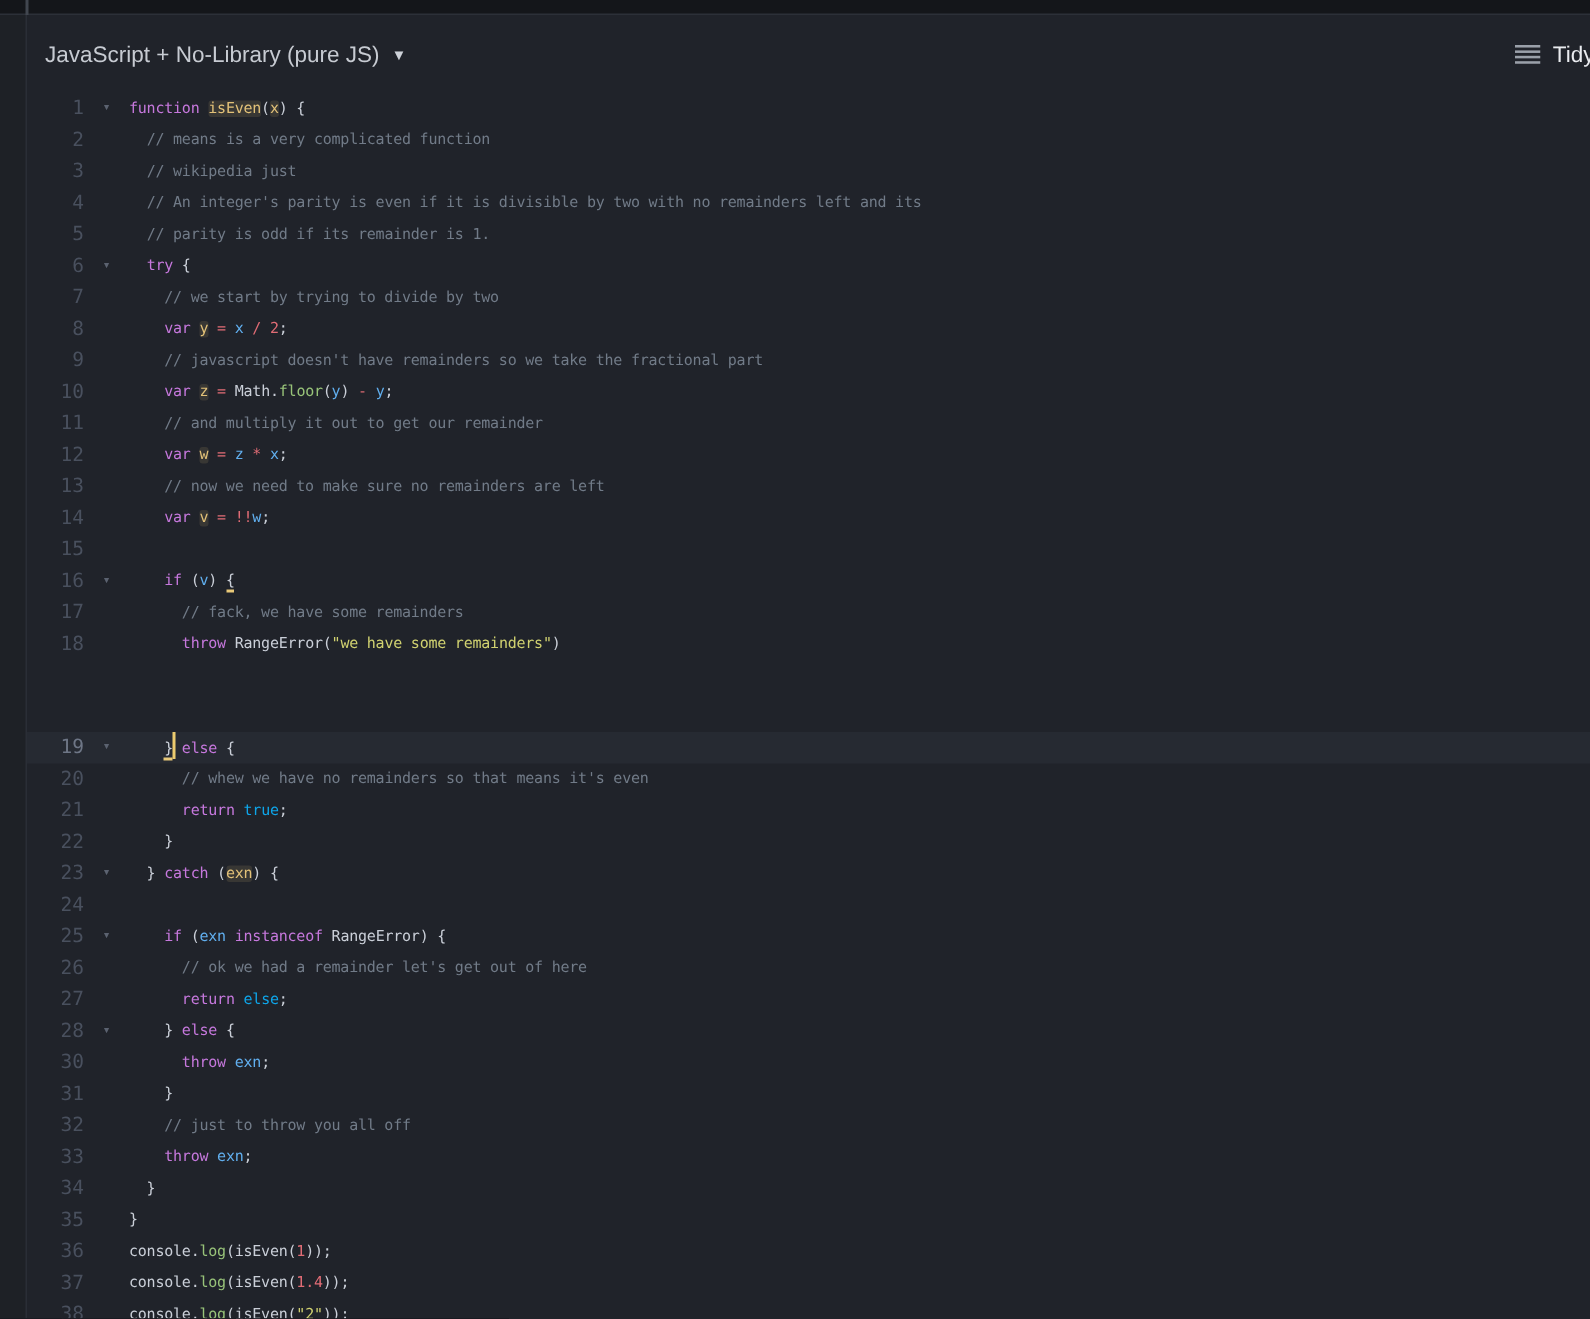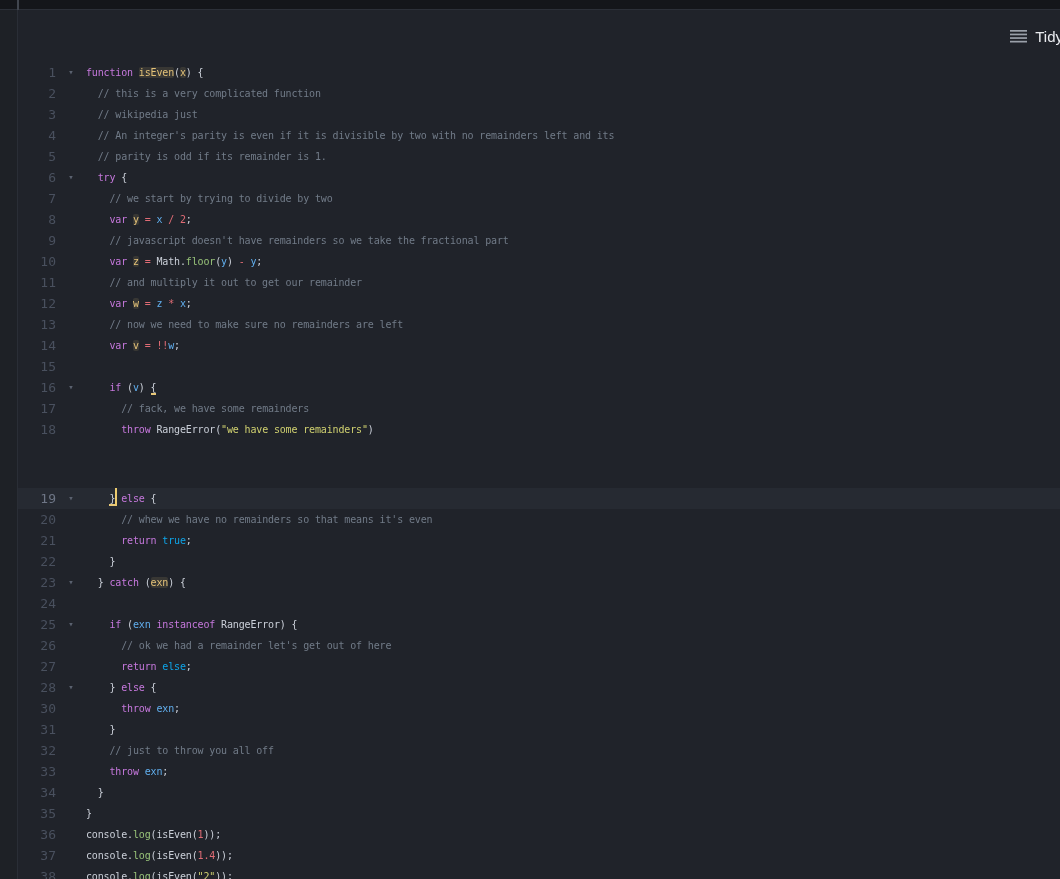--- a/index.html
+++ b/index.html
@@ -47,36 +47,40 @@
 
 <div class="app">
 
   <div class="top-strip">
     <div class="splitter-handle"></div>
   </div>
 
   <div class="left-rail"></div>
 
   <div class="panel-header">
+    <div class="lang-btn">
+      <span>JavaScript + No-Library (pure JS)</span>
+      <span class="caret">▼</span>
+    </div>
     <div class="tidy-btn">
       <svg class="tidy-icon" width="17" height="13" viewBox="0 0 17 13">
         <g fill="#9aa0a9">
           <rect x="0" y="0" width="17" height="1.7"></rect>
           <rect x="0" y="3.6" width="17" height="1.7"></rect>
           <rect x="0" y="7.2" width="17" height="1.7"></rect>
           <rect x="0" y="10.8" width="17" height="1.7"></rect>
         </g>
       </svg>
       <span>Tidy</span>
     </div>
   </div>
 
   <div class="editor">
       <div class="line-row"><span class="gutter-num">1</span><span class="gutter-arrow">▾</span><span class="code-text"><span class="tk-kw">function</span><span class="tk-pl"> </span><span class="tk-def">isEven</span><span class="tk-pl">(</span><span class="tk-def">x</span><span class="tk-pl">) {</span></span></div>
-      <div class="line-row"><span class="gutter-num">2</span><span class="gutter-arrow"></span><span class="code-text"><span class="tk-pl">  </span><span class="tk-com">// this is a very complicated function</span></span></div>
+      <div class="line-row"><span class="gutter-num">2</span><span class="gutter-arrow"></span><span class="code-text"><span class="tk-pl">  </span><span class="tk-com">// means is a very complicated function</span></span></div>
       <div class="line-row"><span class="gutter-num">3</span><span class="gutter-arrow"></span><span class="code-text"><span class="tk-pl">  </span><span class="tk-com">// wikipedia just</span></span></div>
       <div class="line-row"><span class="gutter-num">4</span><span class="gutter-arrow"></span><span class="code-text"><span class="tk-pl">  </span><span class="tk-com">// An integer's parity is even if it is divisible by two with no remainders left and its</span></span></div>
       <div class="line-row"><span class="gutter-num">5</span><span class="gutter-arrow"></span><span class="code-text"><span class="tk-pl">  </span><span class="tk-com">// parity is odd if its remainder is 1.</span></span></div>
       <div class="line-row"><span class="gutter-num">6</span><span class="gutter-arrow">▾</span><span class="code-text"><span class="tk-pl">  </span><span class="tk-kw">try</span><span class="tk-pl"> {</span></span></div>
       <div class="line-row"><span class="gutter-num">7</span><span class="gutter-arrow"></span><span class="code-text"><span class="tk-pl">    </span><span class="tk-com">// we start by trying to divide by two</span></span></div>
       <div class="line-row"><span class="gutter-num">8</span><span class="gutter-arrow"></span><span class="code-text"><span class="tk-pl">    </span><span class="tk-kw">var</span><span class="tk-pl"> </span><span class="tk-def">y</span><span class="tk-pl"> </span><span class="tk-op">=</span><span class="tk-pl"> </span><span class="tk-var">x</span><span class="tk-pl"> </span><span class="tk-op">/</span><span class="tk-pl"> </span><span class="tk-num">2</span><span class="tk-pl">;</span></span></div>
       <div class="line-row"><span class="gutter-num">9</span><span class="gutter-arrow"></span><span class="code-text"><span class="tk-pl">    </span><span class="tk-com">// javascript doesn't have remainders so we take the fractional part</span></span></div>
       <div class="line-row"><span class="gutter-num">10</span><span class="gutter-arrow"></span><span class="code-text"><span class="tk-pl">    </span><span class="tk-kw">var</span><span class="tk-pl"> </span><span class="tk-def">z</span><span class="tk-pl"> </span><span class="tk-op">=</span><span class="tk-pl"> Math.</span><span class="tk-prop">floor</span><span class="tk-pl">(</span><span class="tk-var">y</span><span class="tk-pl">) </span><span class="tk-op">-</span><span class="tk-pl"> </span><span class="tk-var">y</span><span class="tk-pl">;</span></span></div>
       <div class="line-row"><span class="gutter-num">11</span><span class="gutter-arrow"></span><span class="code-text"><span class="tk-pl">    </span><span class="tk-com">// and multiply it out to get our remainder</span></span></div>
       <div class="line-row"><span class="gutter-num">12</span><span class="gutter-arrow"></span><span class="code-text"><span class="tk-pl">    </span><span class="tk-kw">var</span><span class="tk-pl"> </span><span class="tk-def">w</span><span class="tk-pl"> </span><span class="tk-op">=</span><span class="tk-pl"> </span><span class="tk-var">z</span><span class="tk-pl"> </span><span class="tk-op">*</span><span class="tk-pl"> </span><span class="tk-var">x</span><span class="tk-pl">;</span></span></div>

